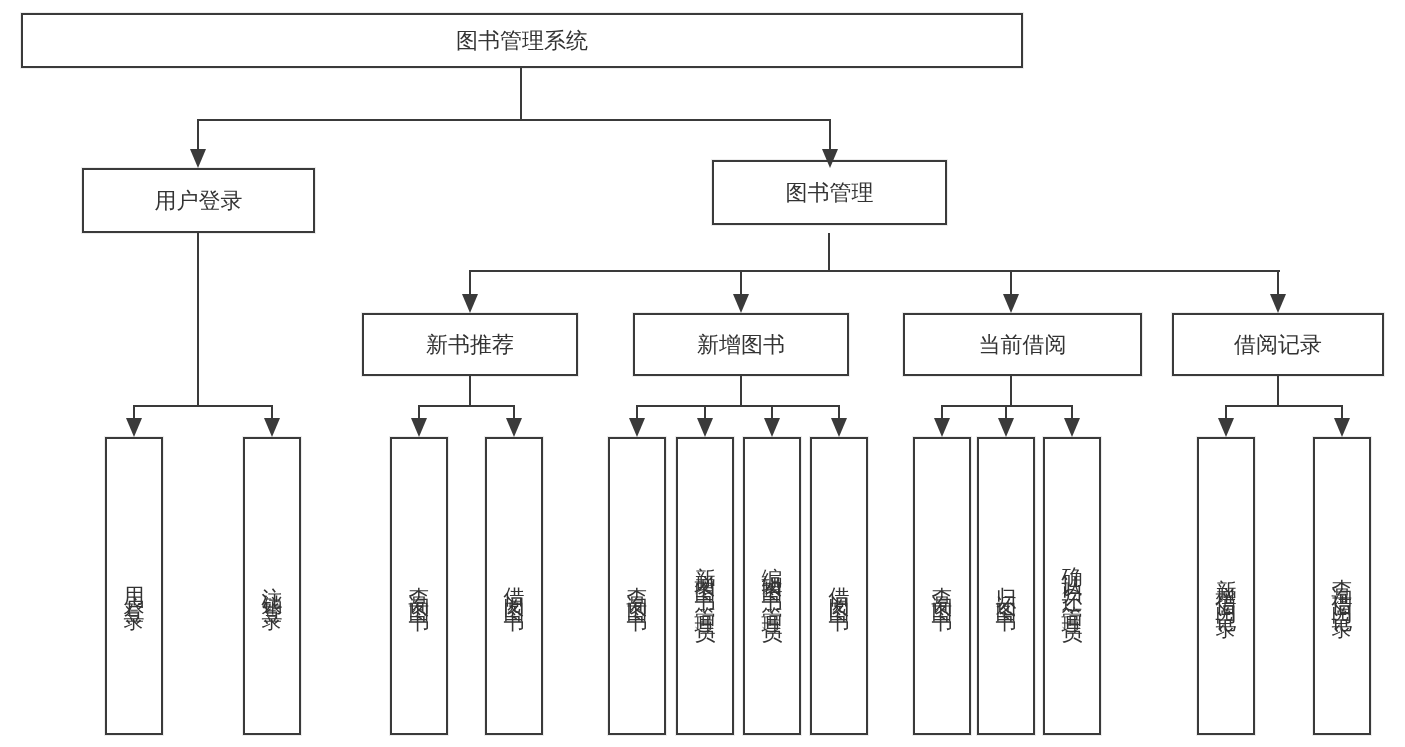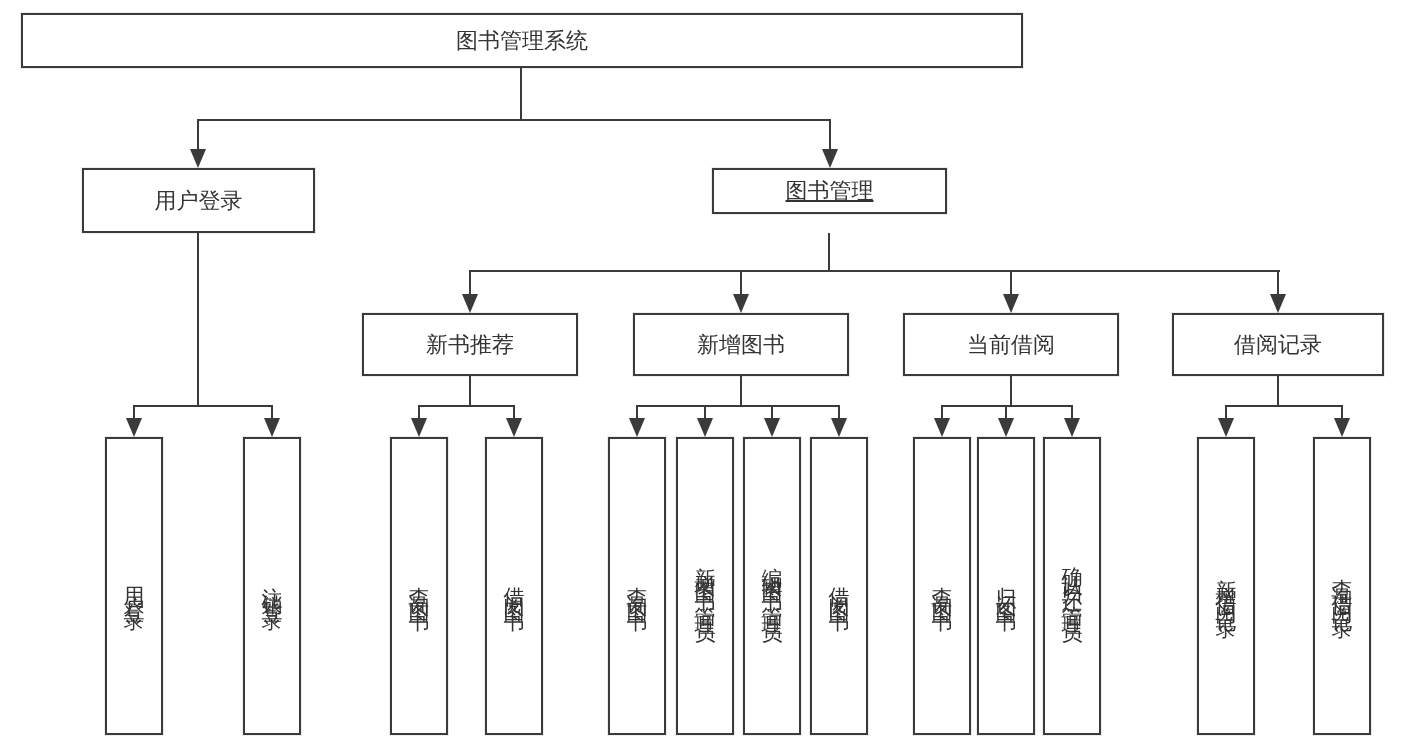--- a/index.html
+++ b/index.html
@@ -54,27 +54,27 @@
 </style>
 </head>
 <body>
 
 <div class="canvas">
 
   <div class="node" style="left:21px;top:13px;width:1002px;height:55px;">图书管理系统</div>
 
   <div class="node" style="left:82px;top:168px;width:233px;height:65px;">用户登录</div>
 
-  <div class="node" style="left:712px;top:168px;width:235px;height:46px;text-decoration:underline;">图书管理</div>
+  <div class="node" style="left:712px;top:160px;width:235px;height:65px;">图书管理</div>
 
   <div class="node" style="left:362px;top:313px;width:216px;height:63px;">新书推荐</div>
 
   <div class="node" style="left:633px;top:313px;width:216px;height:63px;">新增图书</div>
 
-  <div class="node" style="left:903px;top:313px;width:216px;height:63px;">当前借阅</div>
+  <div class="node" style="left:903px;top:313px;width:239px;height:63px;">当前借阅</div>
 
   <div class="node" style="left:1172px;top:313px;width:212px;height:63px;">借阅记录</div>
 
   <div class="node leaf" style="left:105px;top:437px;width:58px;height:298px;">用户登录</div>
 
   <div class="node leaf" style="left:243px;top:437px;width:58px;height:298px;">注销登录</div>
 
   <div class="node leaf" style="left:390px;top:437px;width:58px;height:298px;">查询图书</div>
 
   <div class="node leaf" style="left:485px;top:437px;width:58px;height:298px;">借阅图书</div>

